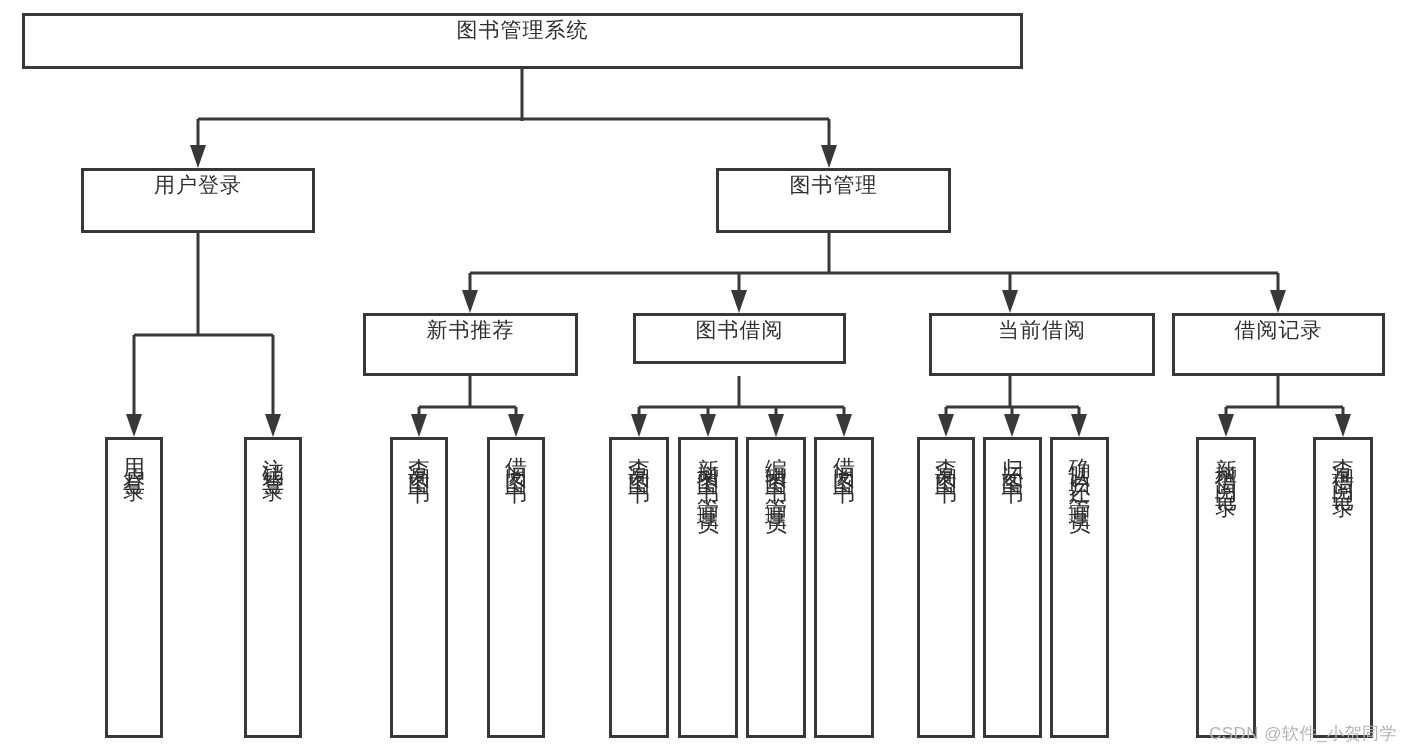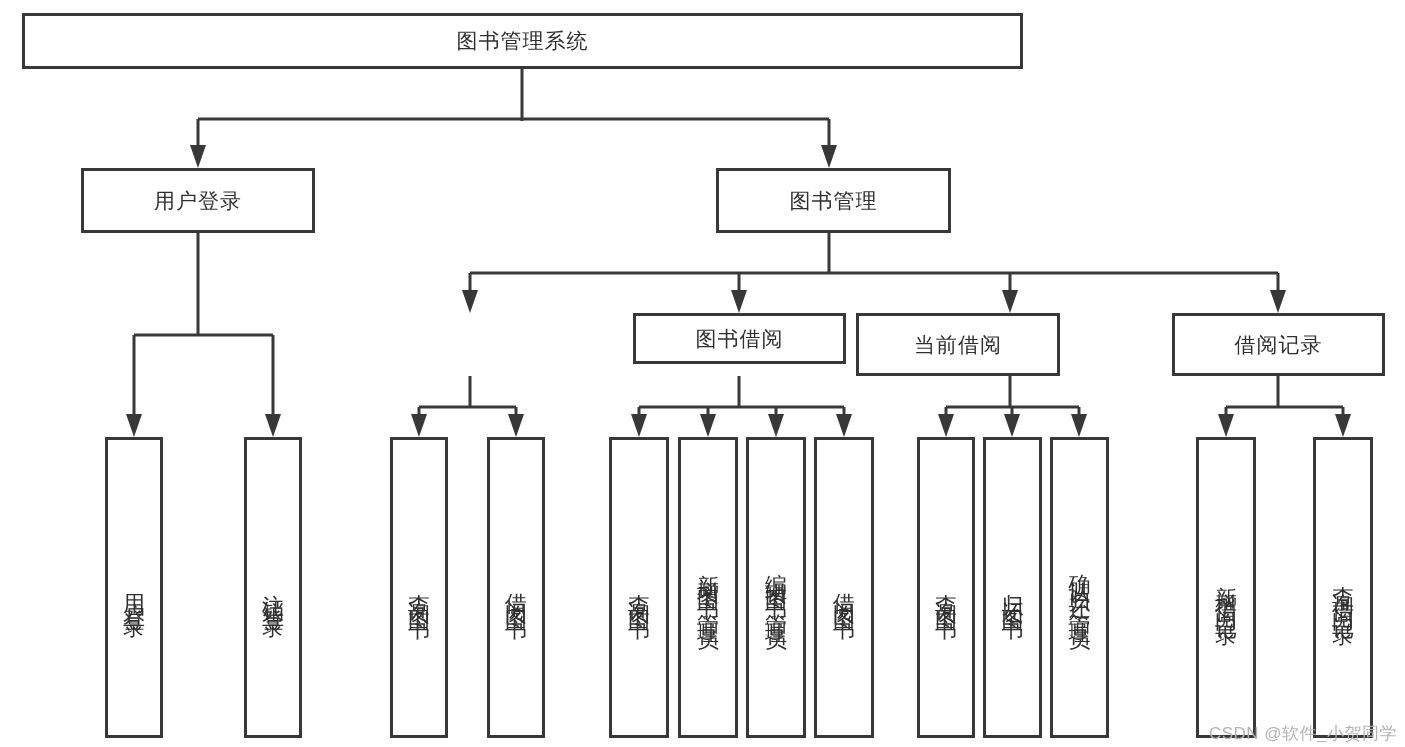--- a/index.html
+++ b/index.html
@@ -21,21 +21,21 @@
     position:absolute;left:0;top:0;width:1405px;height:747px;
     z-index:1;pointer-events:none;
   }
   .connectors path{stroke:var(--line);stroke-width:3;fill:none;}
   .connectors polygon{fill:var(--line);stroke:none;}
   .hbox,.vbox{
     position:absolute;
     box-sizing:border-box;
     border:3px solid var(--line);
     background:var(--bg);
-    display:flex;align-items:center;justify-content:center;
+    display:flex;justify-content:center;
     z-index:2;
   }
   .hbox span{
     font-size:21px;letter-spacing:1px;white-space:nowrap;
   }
   .vbox .vtext{
     writing-mode:vertical-rl;
     text-orientation:mixed;
     font-size:22px;
     letter-spacing:8px;
@@ -98,24 +98,27 @@
     <span>图书管理系统</span>
   </div>
 
   <div class="hbox" style="left:81px;top:168px;width:234px;height:65px">
     <span>用户登录</span>
   </div>
   <div class="hbox" style="left:716px;top:168px;width:235px;height:65px">
     <span>图书管理</span>
   </div>
 
+  <div class="hbox" style="left:363px;top:313px;width:215px;height:63px">
+    <span>新书推荐</span>
+  </div>
   <div class="hbox" style="left:633px;top:313px;width:213px;height:51px">
     <span>图书借阅</span>
   </div>
-  <div class="hbox" style="left:856px;top:313px;width:204px;height:63px">
+  <div class="hbox" style="left:929px;top:313px;width:226px;height:63px">
     <span>当前借阅</span>
   </div>
   <div class="hbox" style="left:1172px;top:313px;width:213px;height:63px">
     <span>借阅记录</span>
   </div>
 
   <div class="vbox" style="left:105px;top:437px;width:58px;height:301px">
     <span class="vtext">用户登录</span>
   </div>
   <div class="vbox" style="left:244px;top:437px;width:58px;height:301px">

